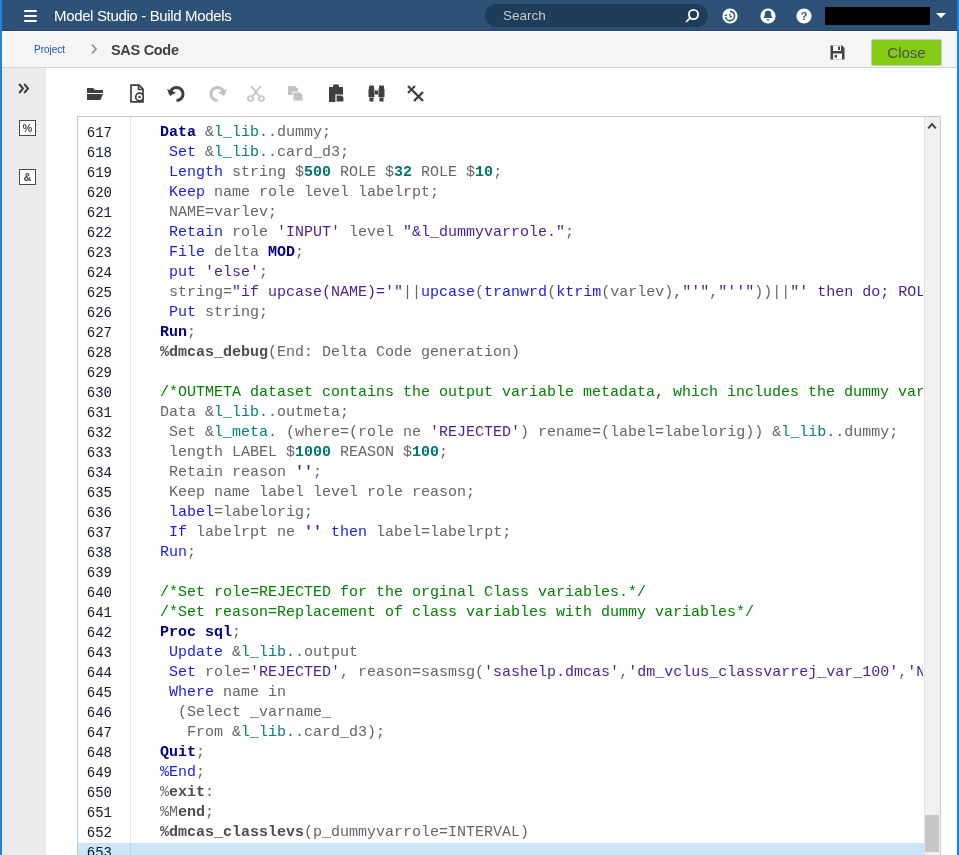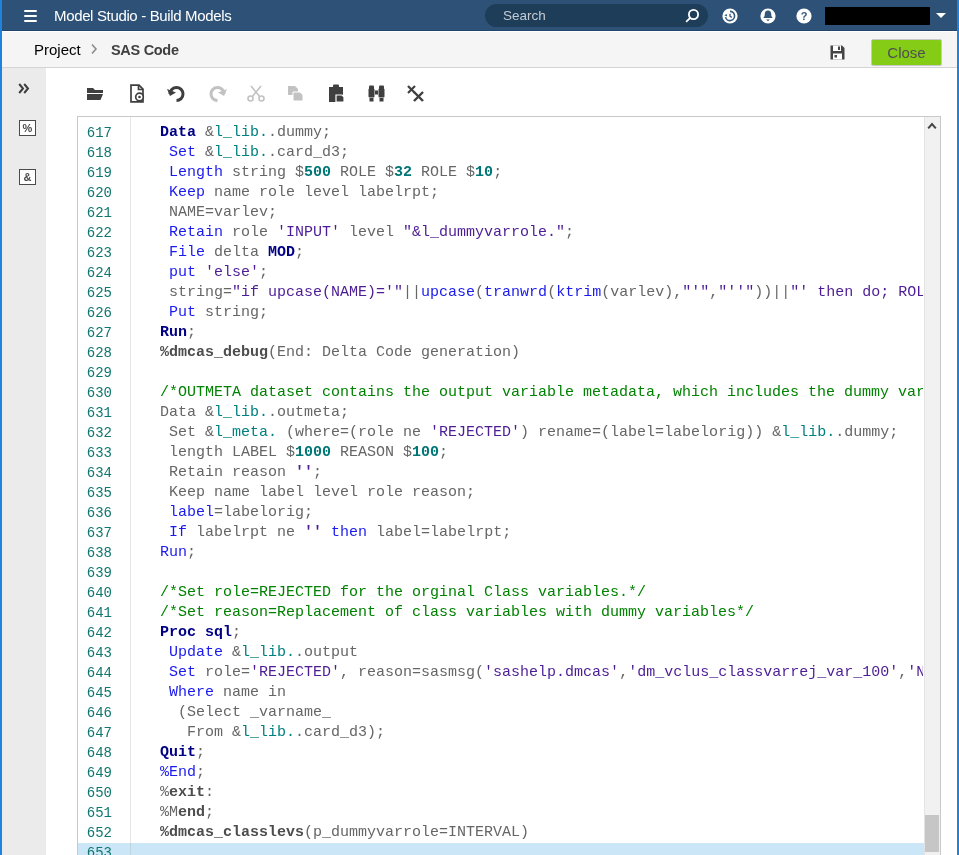--- a/index.html
+++ b/index.html
@@ -17,21 +17,21 @@
 #search .ph { position:absolute; left:18px; top:0; line-height:23px; font-size:13.5px; color:#c3ccd3; }
 #search svg { position:absolute; right:8px; top:4px; }
 .cicon { position:absolute; top:8px; }
 #blackbox { position:absolute; left:825px; top:7px; width:105px; height:18px; background:#000; }
 #caret { position:absolute; left:936px; top:13px; width:0; height:0;
   border-left:5px solid transparent; border-right:5px solid transparent; border-top:5px solid #fff; }
 
 
 #bcbar { position:absolute; left:0; top:32px; width:959px; height:36px; background:#f5f5f6;
   border-bottom:1px solid #d4d4d4; }
-#bc-project { position:absolute; left:34px; top:0; line-height:36px; font-size:15px; color:#000000; }
+#bc-project { position:absolute; left:34px; top:0; line-height:36px; font-size:10px; color:#1d4ed8; }
 #bc-sep { position:absolute; left:90px; top:10px; }
 #bc-sascode { position:absolute; left:111px; top:0; line-height:36px; font-size:14.5px; letter-spacing:-0.3px; font-weight:bold; color:#404040; }
 #saveicon { position:absolute; left:829px; top:44px; }
 #closebtn { position:absolute; left:871px; top:39px; width:71px; height:27px; background:#84cc16;
   border:1px solid #c8c8c8; border-radius:2px; text-align:center; line-height:25px;
   font-size:15px; color:#4f4f4f; }
 
 
 #sidebar { position:absolute; left:0px; top:68px; width:46px; height:787px; background:#ebebeb; }
 #bluel { position:absolute; left:0; top:0; width:1.5px; height:855px; background:#1f82dc; z-index:50;}
@@ -40,21 +40,21 @@
   text-align:center; font-size:11px; line-height:14px; color:#4a4a4a; font-weight:bold;}
 
 
 .tbi { position:absolute; }
 
 
 #editor { position:absolute; left:77px; top:116px; width:864px; height:739px;
   border:1px solid #c9c9c9; border-bottom:none; background:#fff; }
 #hl653 { position:absolute; left:78px; top:843px; width:846px; height:12px; background:#cbe7f7; z-index:1;}
 #gutter { position:absolute; left:78px; top:117px; width:34px; height:738px; z-index:2;
-  font-family:"Liberation Mono", monospace; font-size:14px; color:#0f766e; text-align:right;
+  font-family:"Liberation Mono", monospace; font-size:14px; color:#0f172a; text-align:right;
   padding-top:6px; }
 #gutter .num { height:20px; line-height:20px; }
 #gutterline { position:absolute; left:130px; top:117px; width:1px; height:738px; background:rgba(165,165,165,0.28); z-index:3;}
 #codeclip { position:absolute; left:130px; top:117px; width:793px; height:738px; overflow:hidden; z-index:2;}
 #codepane { position:absolute; left:30px; top:6px; font-family:"Liberation Mono", monospace;
   font-size:15px; }
 .cl { height:20px; line-height:20px; white-space:pre; }
 .g { color:#666666; }
 .b { color:#1a1aee; }
 .nb { color:#000087; font-weight:bold; }

